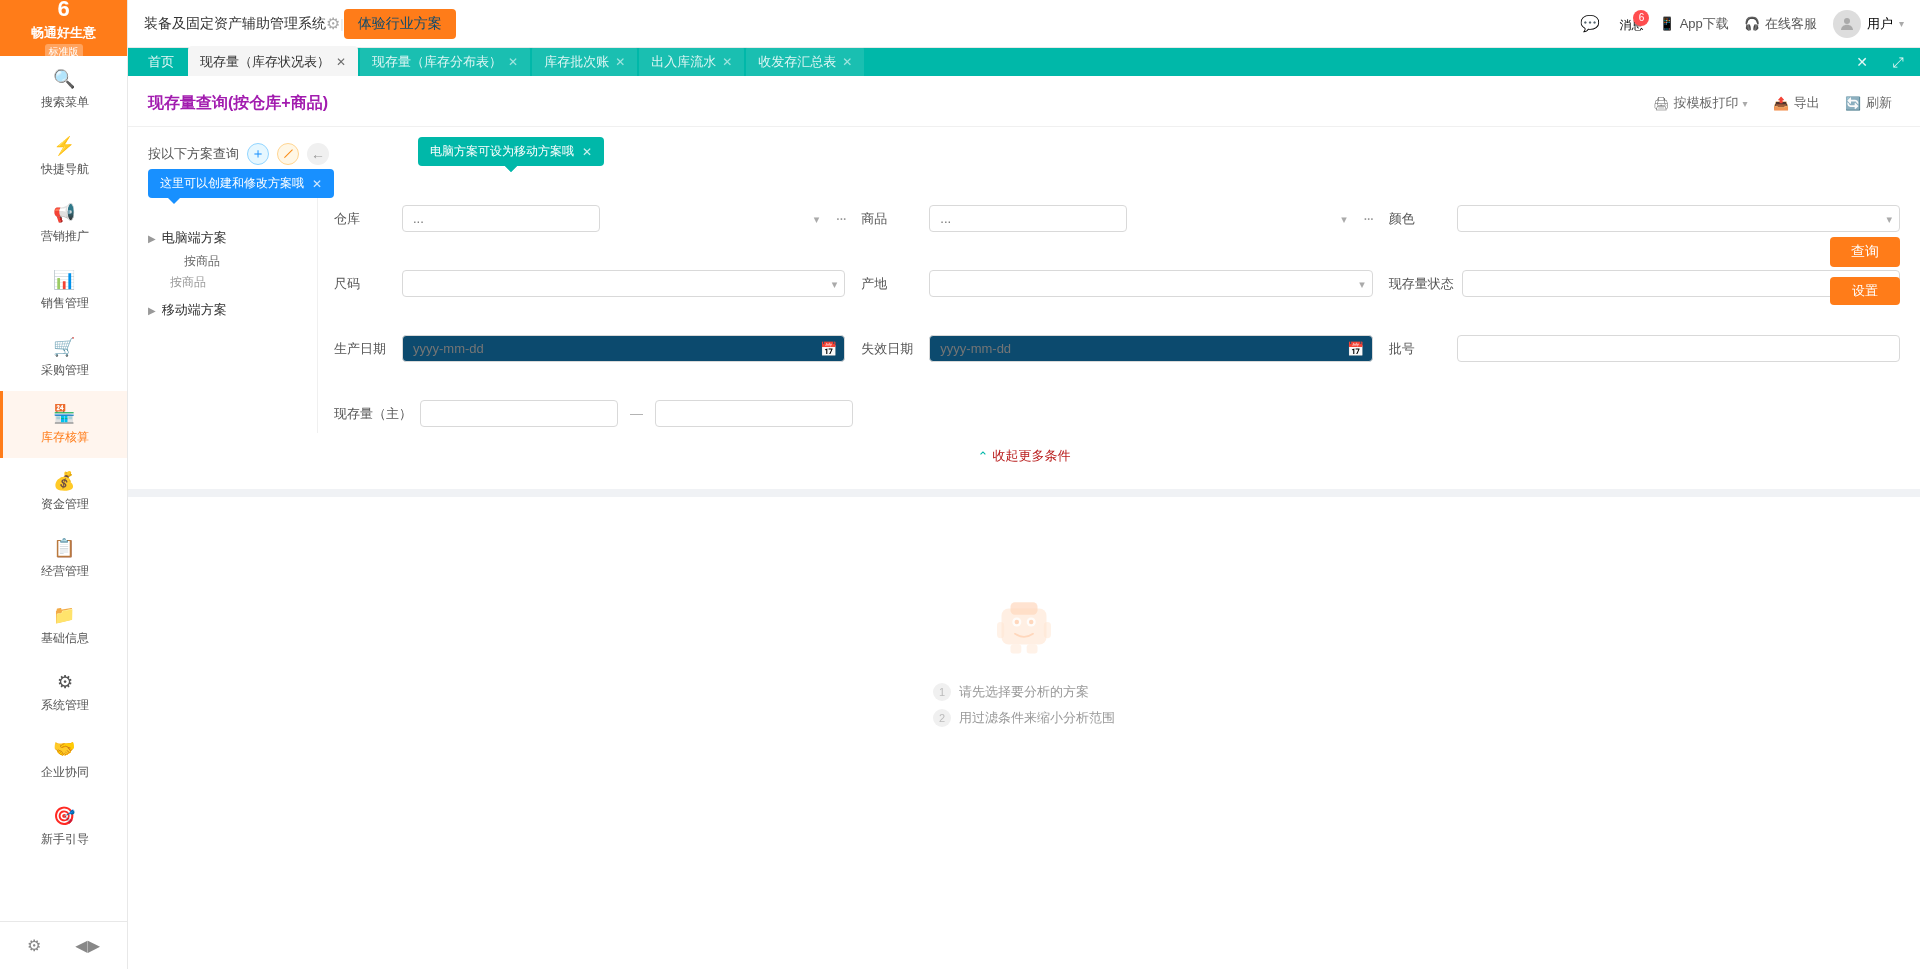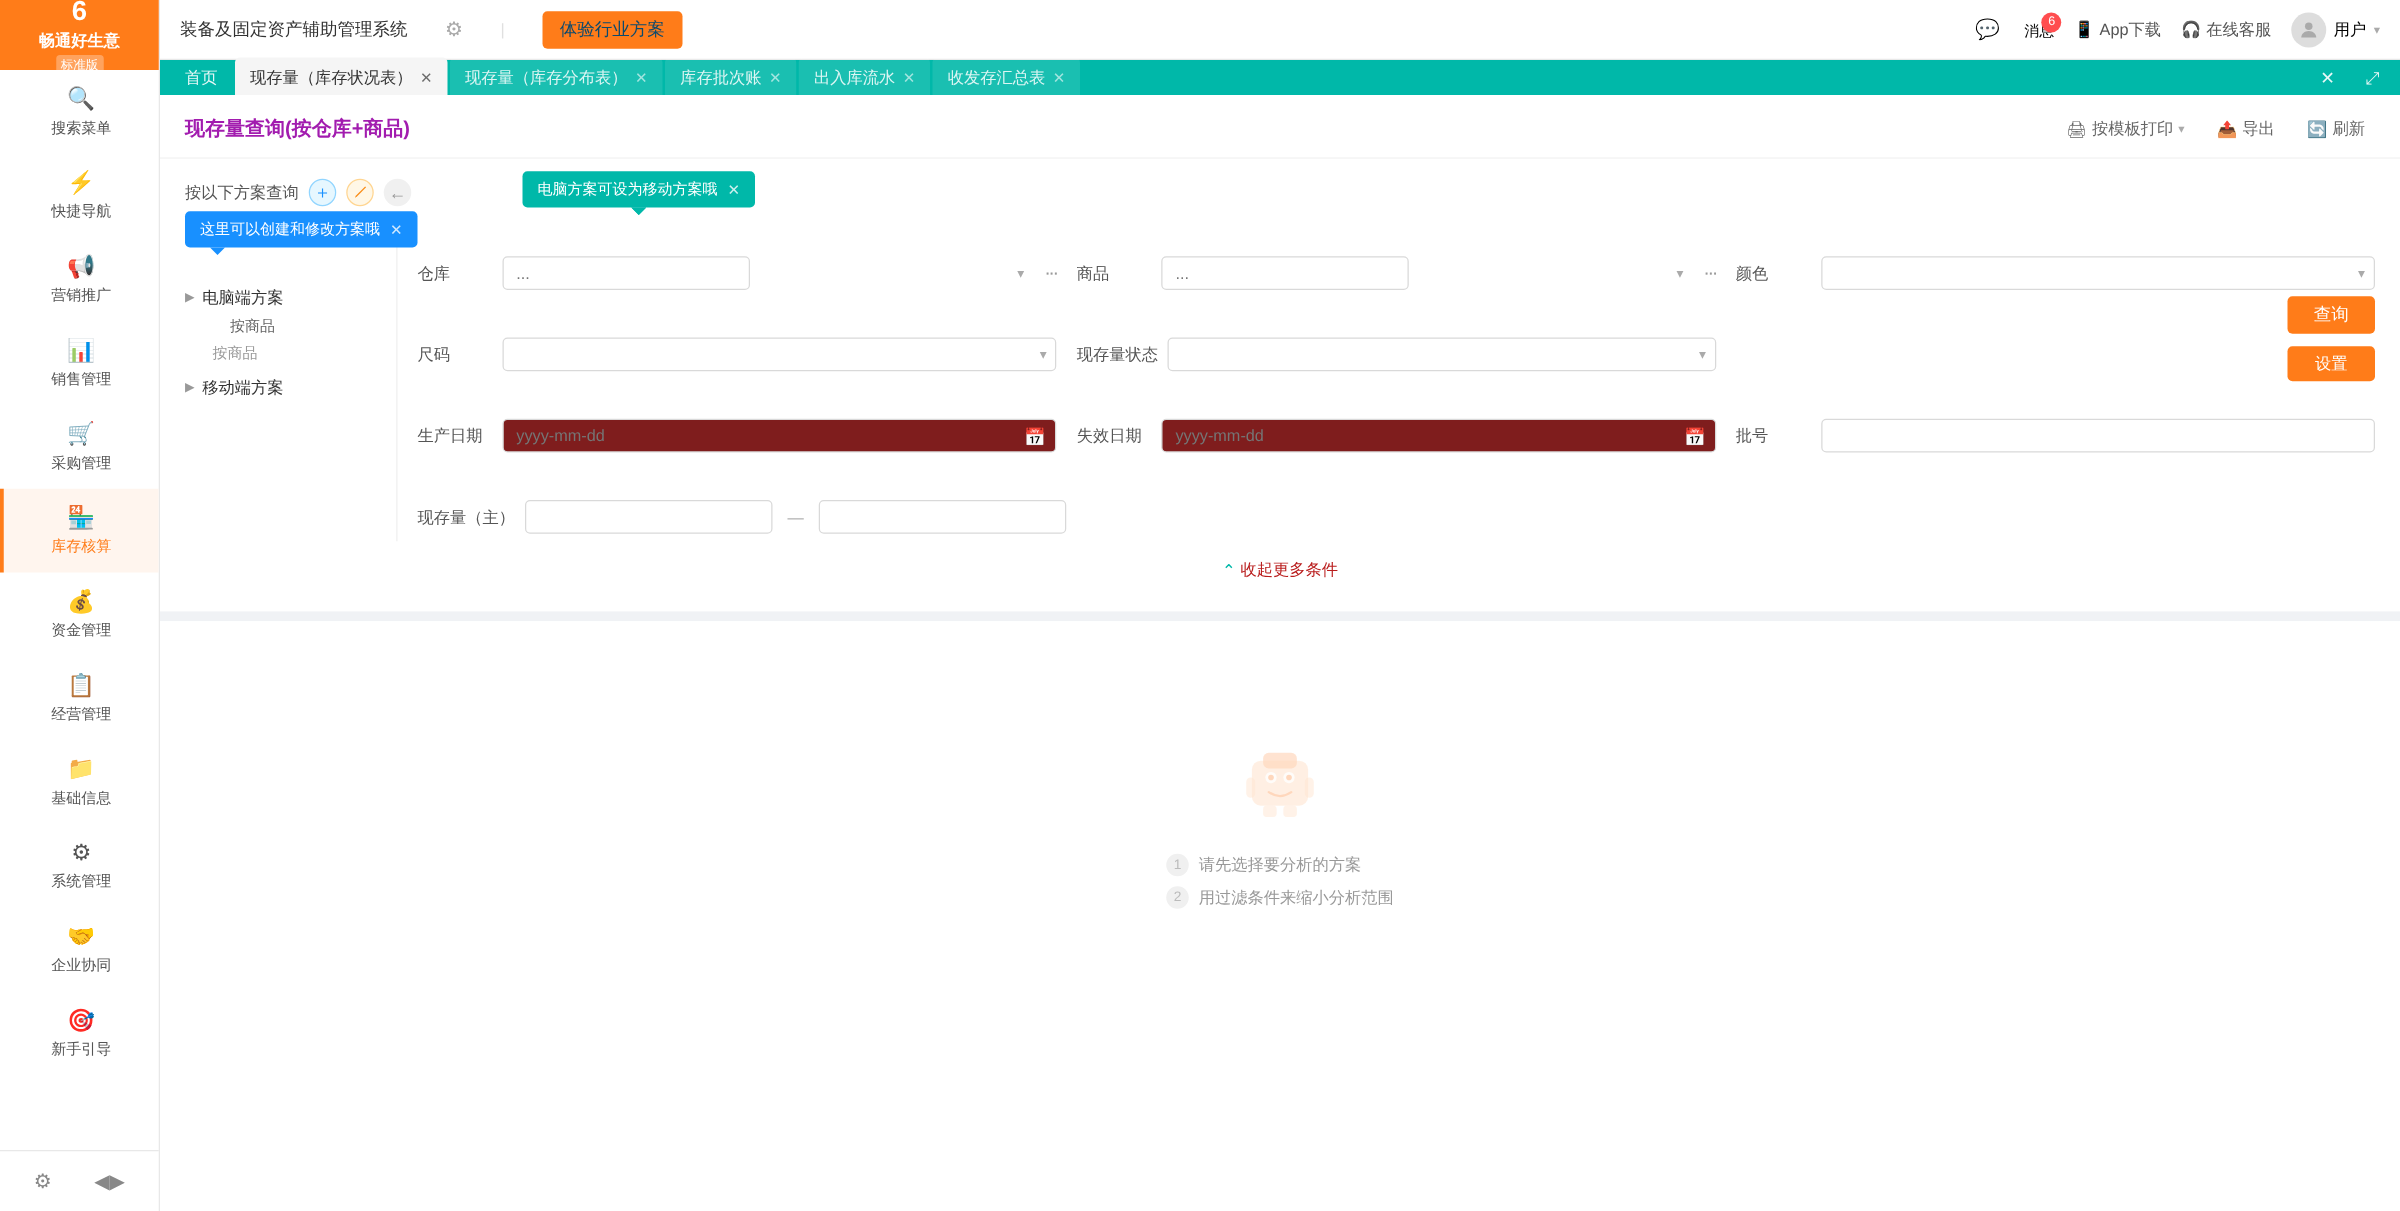--- a/index.html
+++ b/index.html
@@ -81,21 +81,21 @@
       display: flex;
       align-items: center;
       padding: 0 16px;
       justify-content: space-between;
       border-bottom: 1px solid #e8e8e8;
       flex-shrink: 0;
     }
     .top-header-left {
       display: flex;
       align-items: center;
-      gap: 30px;
+      gap: 0;
     }
     .top-header-actions {
       display: flex;
       align-items: center;
       gap: 16px;
     }
     .top-btn-orange {
       background: #ff7c19;
       color: #0c4a6e;
       border: none;
@@ -374,21 +374,21 @@
       align-items: center;
     }
     .filter-date-wrap input {
       width: 100%;
       border: 1px solid #d9d9d9;
       border-radius: 4px;
       padding: 5px 28px 5px 10px;
       font-size: 13px;
       color: #999;
       outline: none;
-      background: #7f1d1d;
+      background: #0c4a6e;
     }
     .filter-date-wrap .cal-icon {
       position: absolute;
       right: 8px;
       color: #aaa;
       font-size: 14px;
       cursor: pointer;
     }
     .filter-more {
       text-align: center;
@@ -729,20 +729,28 @@
                   <select>
                     <option></option>
                   </select>
                 </div>
               </div>
             </div>
 
             <div class="filter-row" style="margin-bottom:10px;">
               <div class="filter-field">
                 <span class="filter-field-label">尺码</span>
+                <div class="filter-select-wrap">
+                  <select>
+                    <option></option>
+                  </select>
+                </div>
+              </div>
+              <div class="filter-field">
+                <span class="filter-field-label">产地</span>
                 <div class="filter-select-wrap">
                   <select>
                     <option></option>
                   </select>
                 </div>
               </div>
               <div class="filter-field">
                 <span class="filter-field-label">现存量状态</span>
                 <div class="filter-select-wrap">
                   <select>

